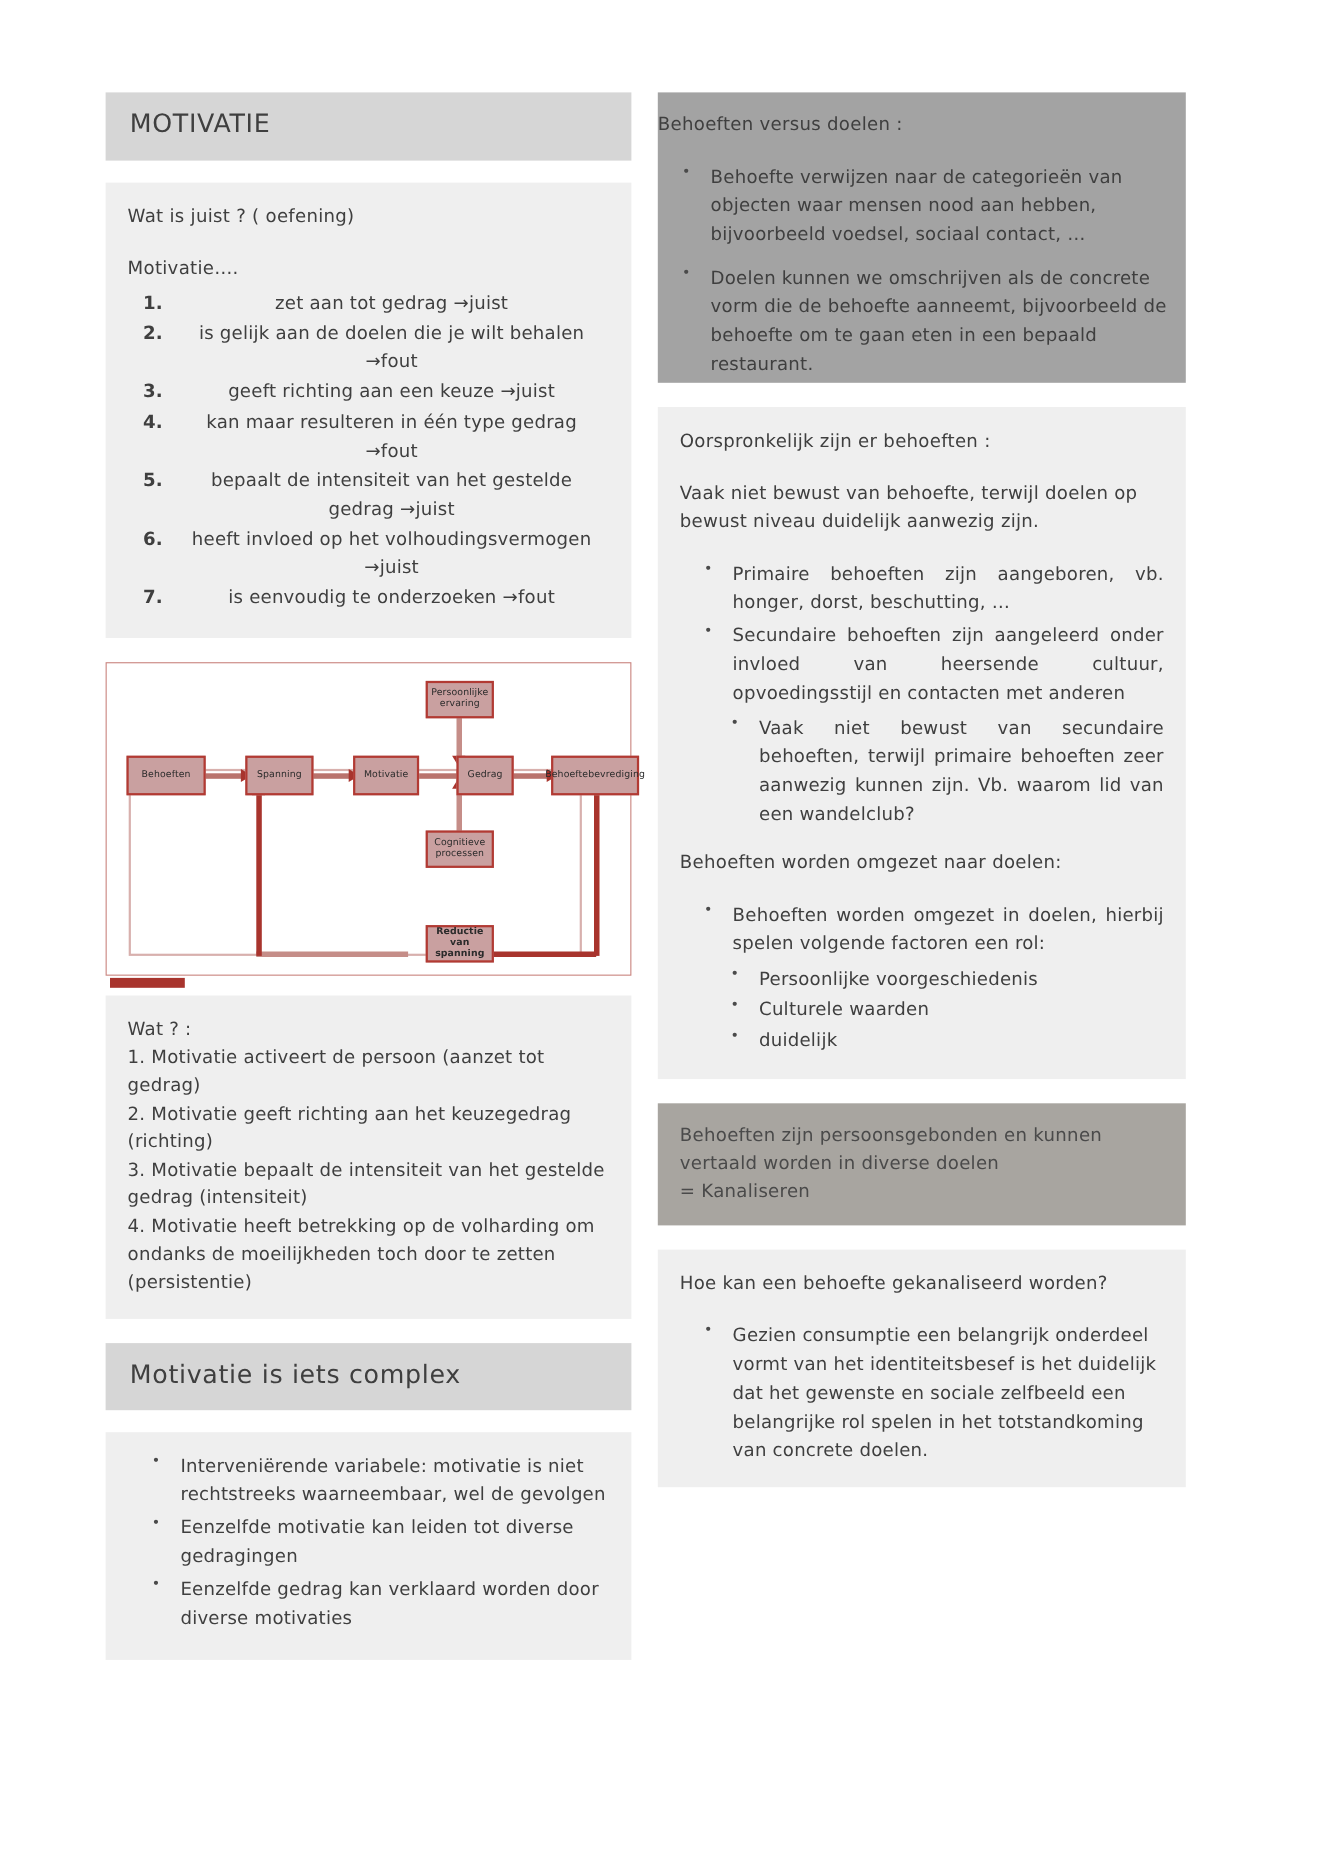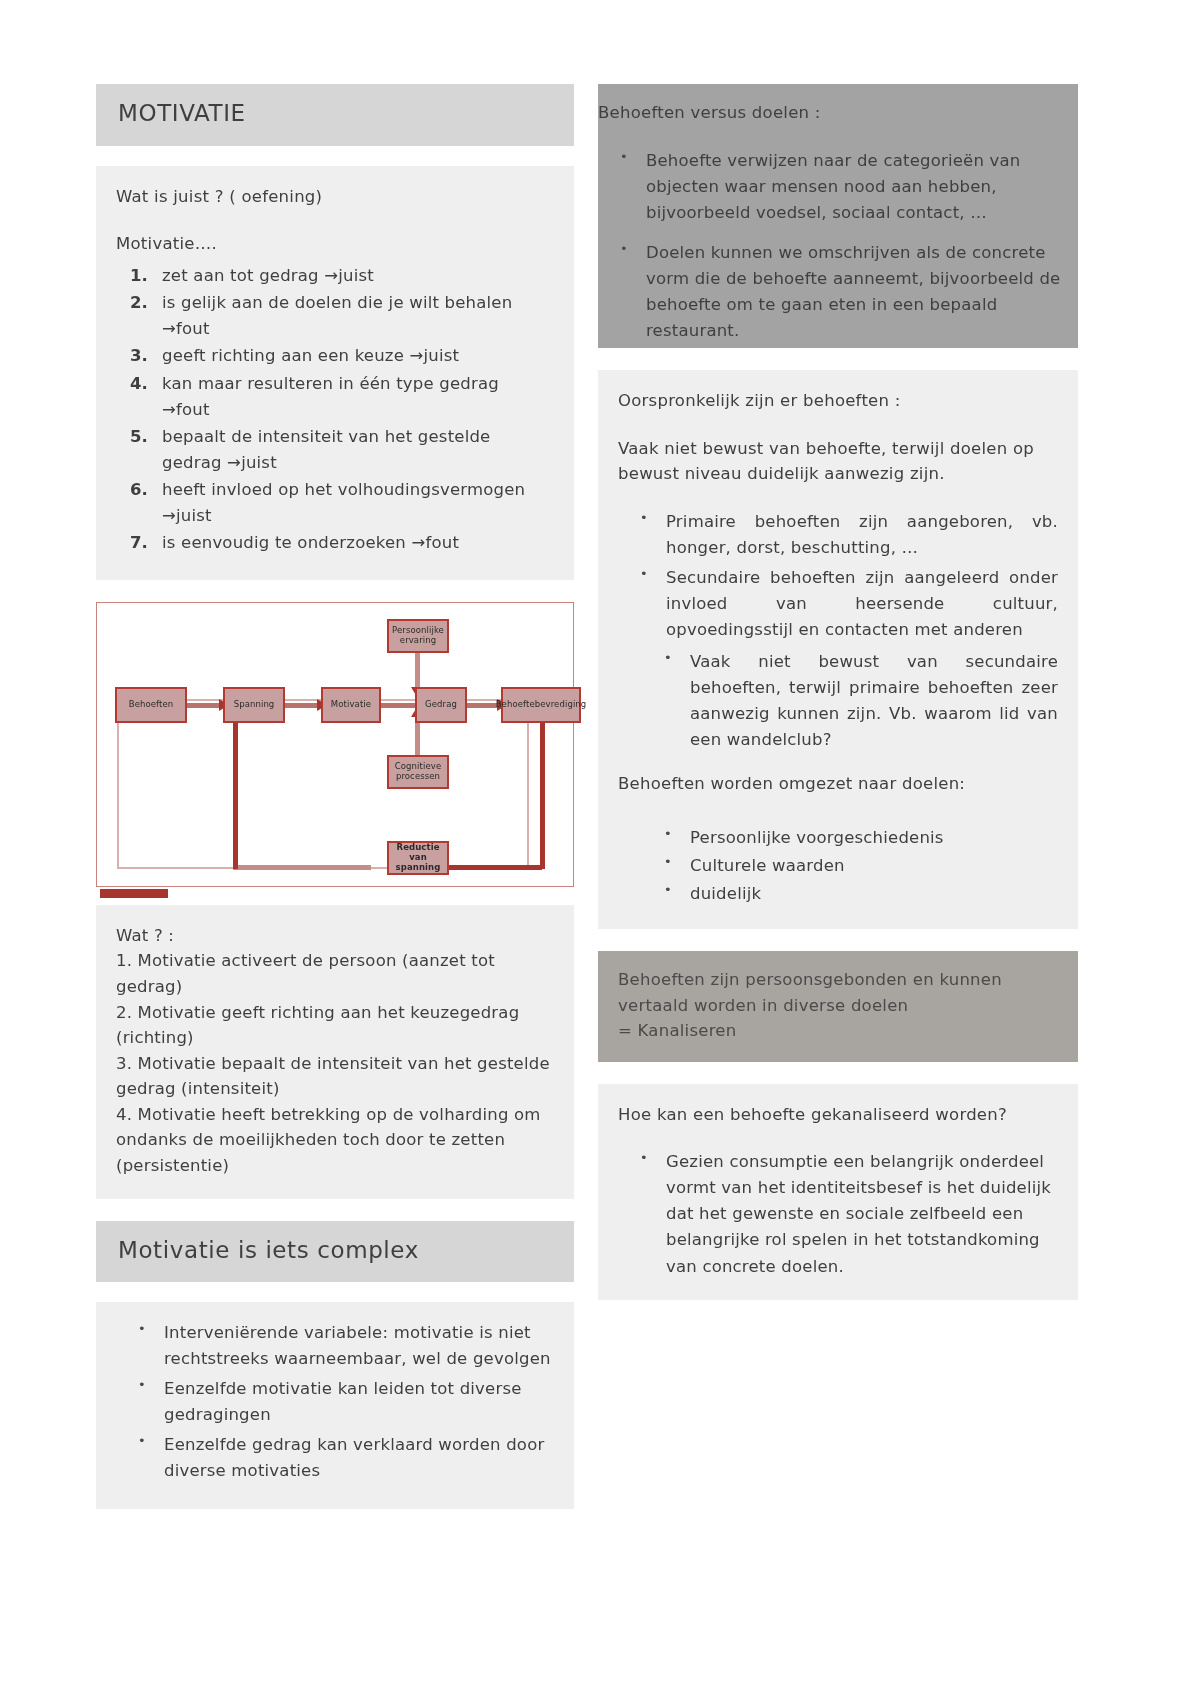--- a/index.html
+++ b/index.html
@@ -63,20 +63,21 @@
   .para.gap { margin-top: 18px; }
   .spacer-sm { height: 16px; }
 
   
   ol.numlist {
     margin: 4px;
     padding: 0 0 0 34px;
     font-size: 16.5px;
     line-height: 1.55;
     letter-spacing: 0.2px;
+    text-align: center;
   }
   ol.numlist > li {
     margin: 0 0 2px 0;
     padding-left: 8px;
   }
   ol.numlist > li::marker { font-weight: bold; }
 
   
   ul.bul {
     margin: 0;
@@ -271,20 +272,23 @@
           <li>Secundaire behoeften zijn aangeleerd onder invloed van heersende cultuur, opvoedingsstijl en contacten met anderen</li>
         </ul>
 
         <ul class="bul just sub">
           <li>Vaak niet bewust van secundaire behoeften, terwijl primaire behoeften zeer aanwezig kunnen zijn. Vb. waarom lid van een wandelclub?</li>
         </ul>
 
         <div class="para gap">Behoeften worden omgezet naar doelen:</div>
         <div class="spacer-sm"></div>
 
+        <ul class="bul just">
+          <li>Behoeften worden omgezet in doelen, hierbij spelen volgende factoren een rol:</li>
+        </ul>
 
         <ul class="bul sub">
           <li>Persoonlijke voorgeschiedenis</li>
           <li>Culturele waarden</li>
           <li>duidelijk</li>
         </ul>
       </div>
 
       <div class="darkbar">
         <div class="line">Behoeften zijn persoonsgebonden en kunnen</div>

